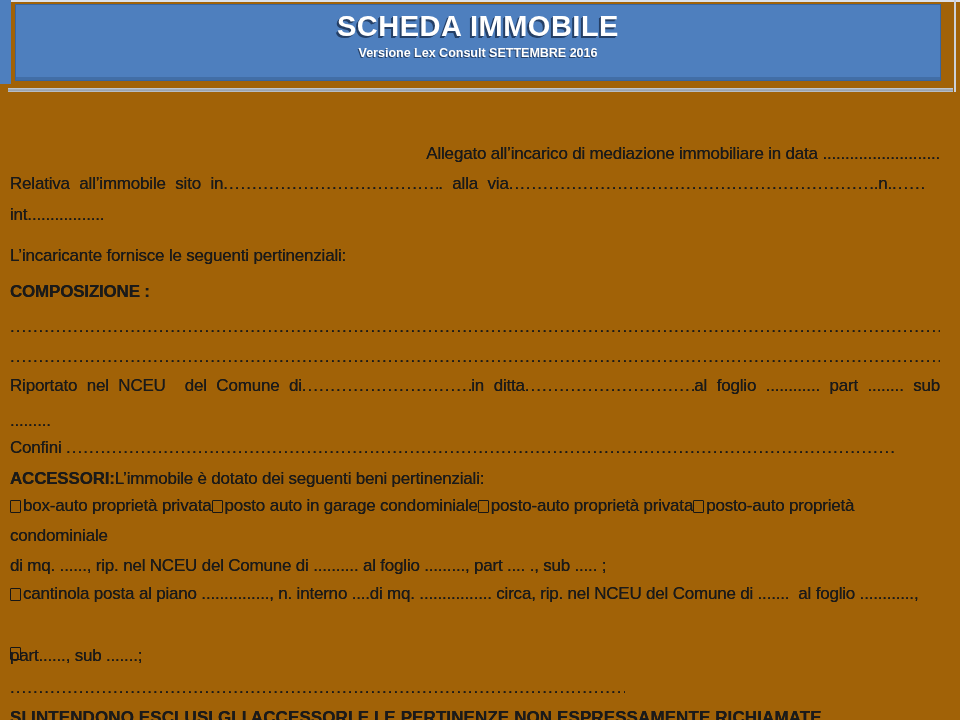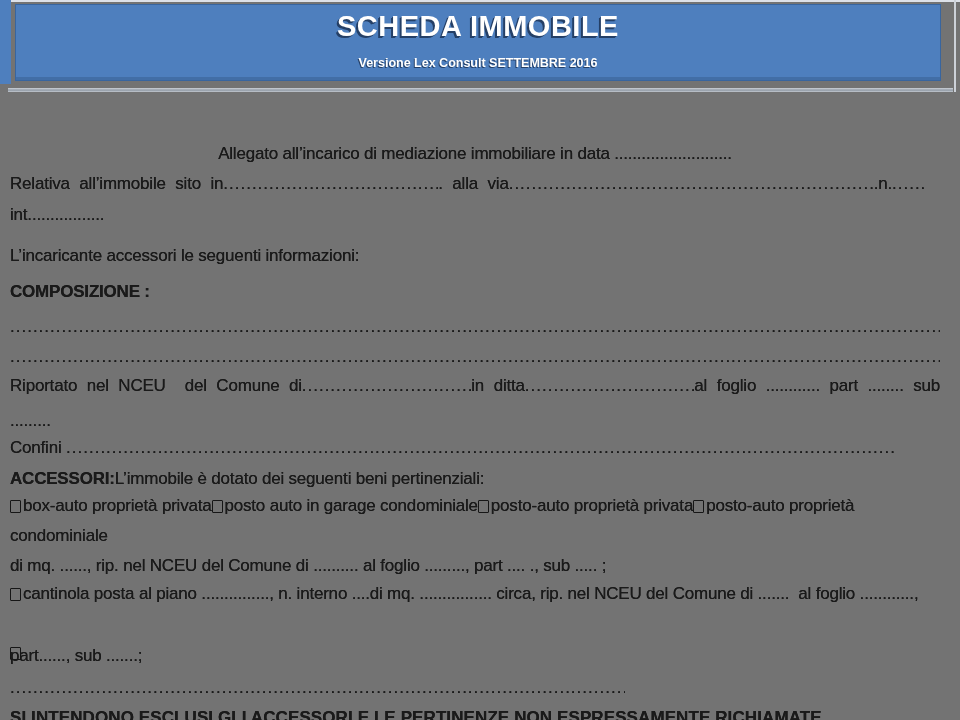--- a/index.html
+++ b/index.html
@@ -1,37 +1,37 @@
 <!DOCTYPE html>
 <html style="--banner: #4e7fbe; --banner-border: #38659f; --text: #1a1a1a; --shadow-line: #939ca7;"><head>
 <meta charset="utf-8">
 <style>
   html,body{margin:0;padding:0;background:#fff;}
-  #page{position:relative;width:960px;height:720px;background:#737373;overflow:hidden;
+  #page{position:relative;width:960px;height:720px;background:#a16207;overflow:hidden;
         font-family:"Liberation Sans",sans-serif;color:#1a1a1a;}
 
   
   .top-border{position:absolute;top:0;left:0;right:0;height:2px;background:#dde1e8;}
   .right-border{position:absolute;top:0;right:4px;width:2px;height:92px;background:#ccd1d8;}
   .left-strip{position:absolute;top:0;left:0;width:11px;height:84px;background:var(--banner,#4e7fbe);}
   .banner{position:absolute;top:4px;left:15px;right:19px;height:75px;
           background:var(--banner,#4e7fbe);border:1px solid #38659f;
           box-shadow:inset 0 -3px 0 rgba(32,58,96,.25);text-align:center;}
   .banner-title{margin-top:5px;font-size:29px;font-weight:700;letter-spacing:.5px;color:#fff;
           text-shadow:-2px 2px 0 #243f66,-1px 1px 0 #243f66;}
-  .banner-sub{margin-top:13px;font-size:12.5px;font-weight:700;color:#fff;
+  .banner-sub{margin-top:3px;font-size:12.5px;font-weight:700;color:#fff;
           text-shadow:-1px 1px 0 #243f66;}
   .shadow-line{position:absolute;top:88px;left:8px;right:7px;height:4px;
           background:linear-gradient(to bottom,#cdd2d8 0%,#939ca7 55%,#c3c9d0 100%);}
 
   
   .ln{position:absolute;left:10px;right:20px;height:30px;line-height:30px;
       font-size:17px;letter-spacing:-.2px;white-space:nowrap;overflow:hidden;
       text-shadow:0 0 .5px currentColor;display:flex;align-items:baseline;}
-  .ln.center{display:block;text-align:center;}
+  .ln.center{display:block;text-align:right;}
   .ln .t{flex:0 0 auto;}
   .leader{overflow:hidden;white-space:nowrap;min-width:0;letter-spacing:1px;}
   .leader.grow{flex:1 1 auto;}
   .leader.w215{flex:0 0 215px;}
   .leader.w48{flex:0 0 48px;}
   .dotline{display:block;letter-spacing:1px;}
   .wide{word-spacing:5px;}
   .bold{font-weight:700;}
   .cb{display:inline-block;width:9px;height:11px;border:1.6px solid #161616;
       border-radius:1px;margin:0 2px -1px 0;flex:0 0 auto;align-self:center;}
@@ -67,21 +67,21 @@
     <span class="t">Relativa all’immobile sito in</span>
     <span class="leader w215">........................................................................................................................................................................................................................................................................................................................................</span>
     <span class="t">. alla via</span>
     <span class="leader grow">........................................................................................................................................................................................................................................................................................................................................</span>
     <span class="t">..n.</span>
     <span class="leader w48">......</span>
   </div>
 
   <div class="ln" id="ln-int">int.................</div>
 
-  <div class="ln" id="ln-incaricante">L’incaricante accessori le seguenti informazioni:</div>
+  <div class="ln" id="ln-incaricante">L’incaricante fornisce le seguenti pertinenziali:</div>
 
   <div class="ln" id="ln-composizione">
     <span class="t bold">COMPOSIZIONE :</span>
     <span class="t"> L’immobile risulta composto da</span>
   </div>
 
   <div class="ln" id="ln-dot1">
     <span class="dotline leader grow">........................................................................................................................................................................................................................................................................................................................................</span>
   </div>
   <div class="ln" id="ln-dot2">

